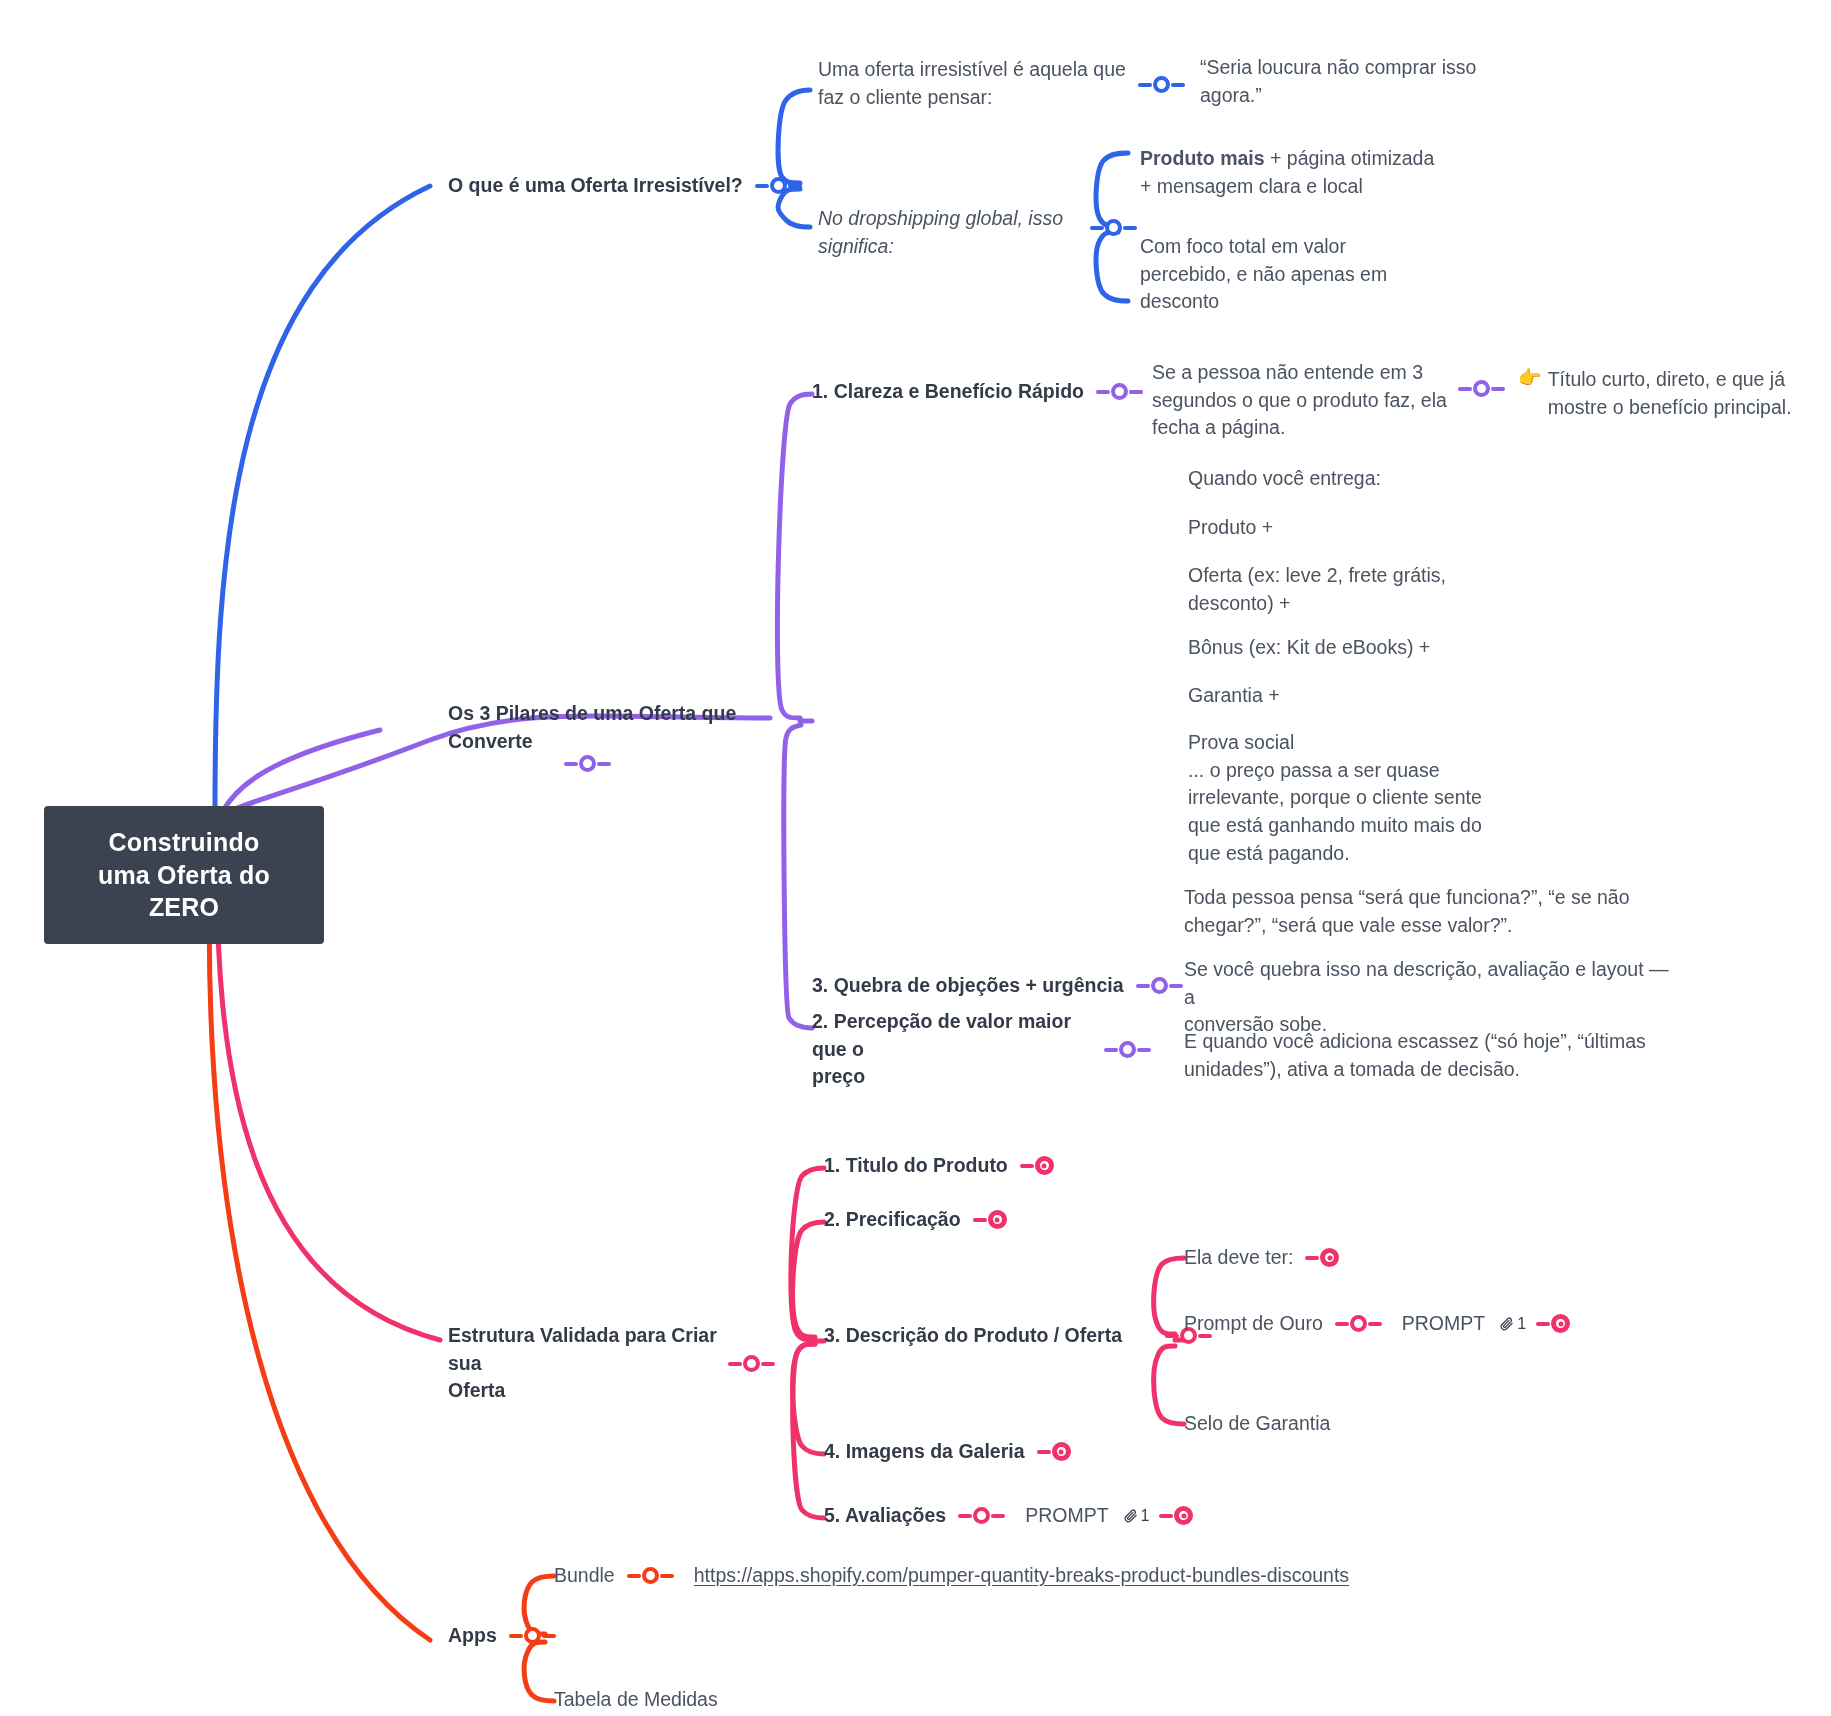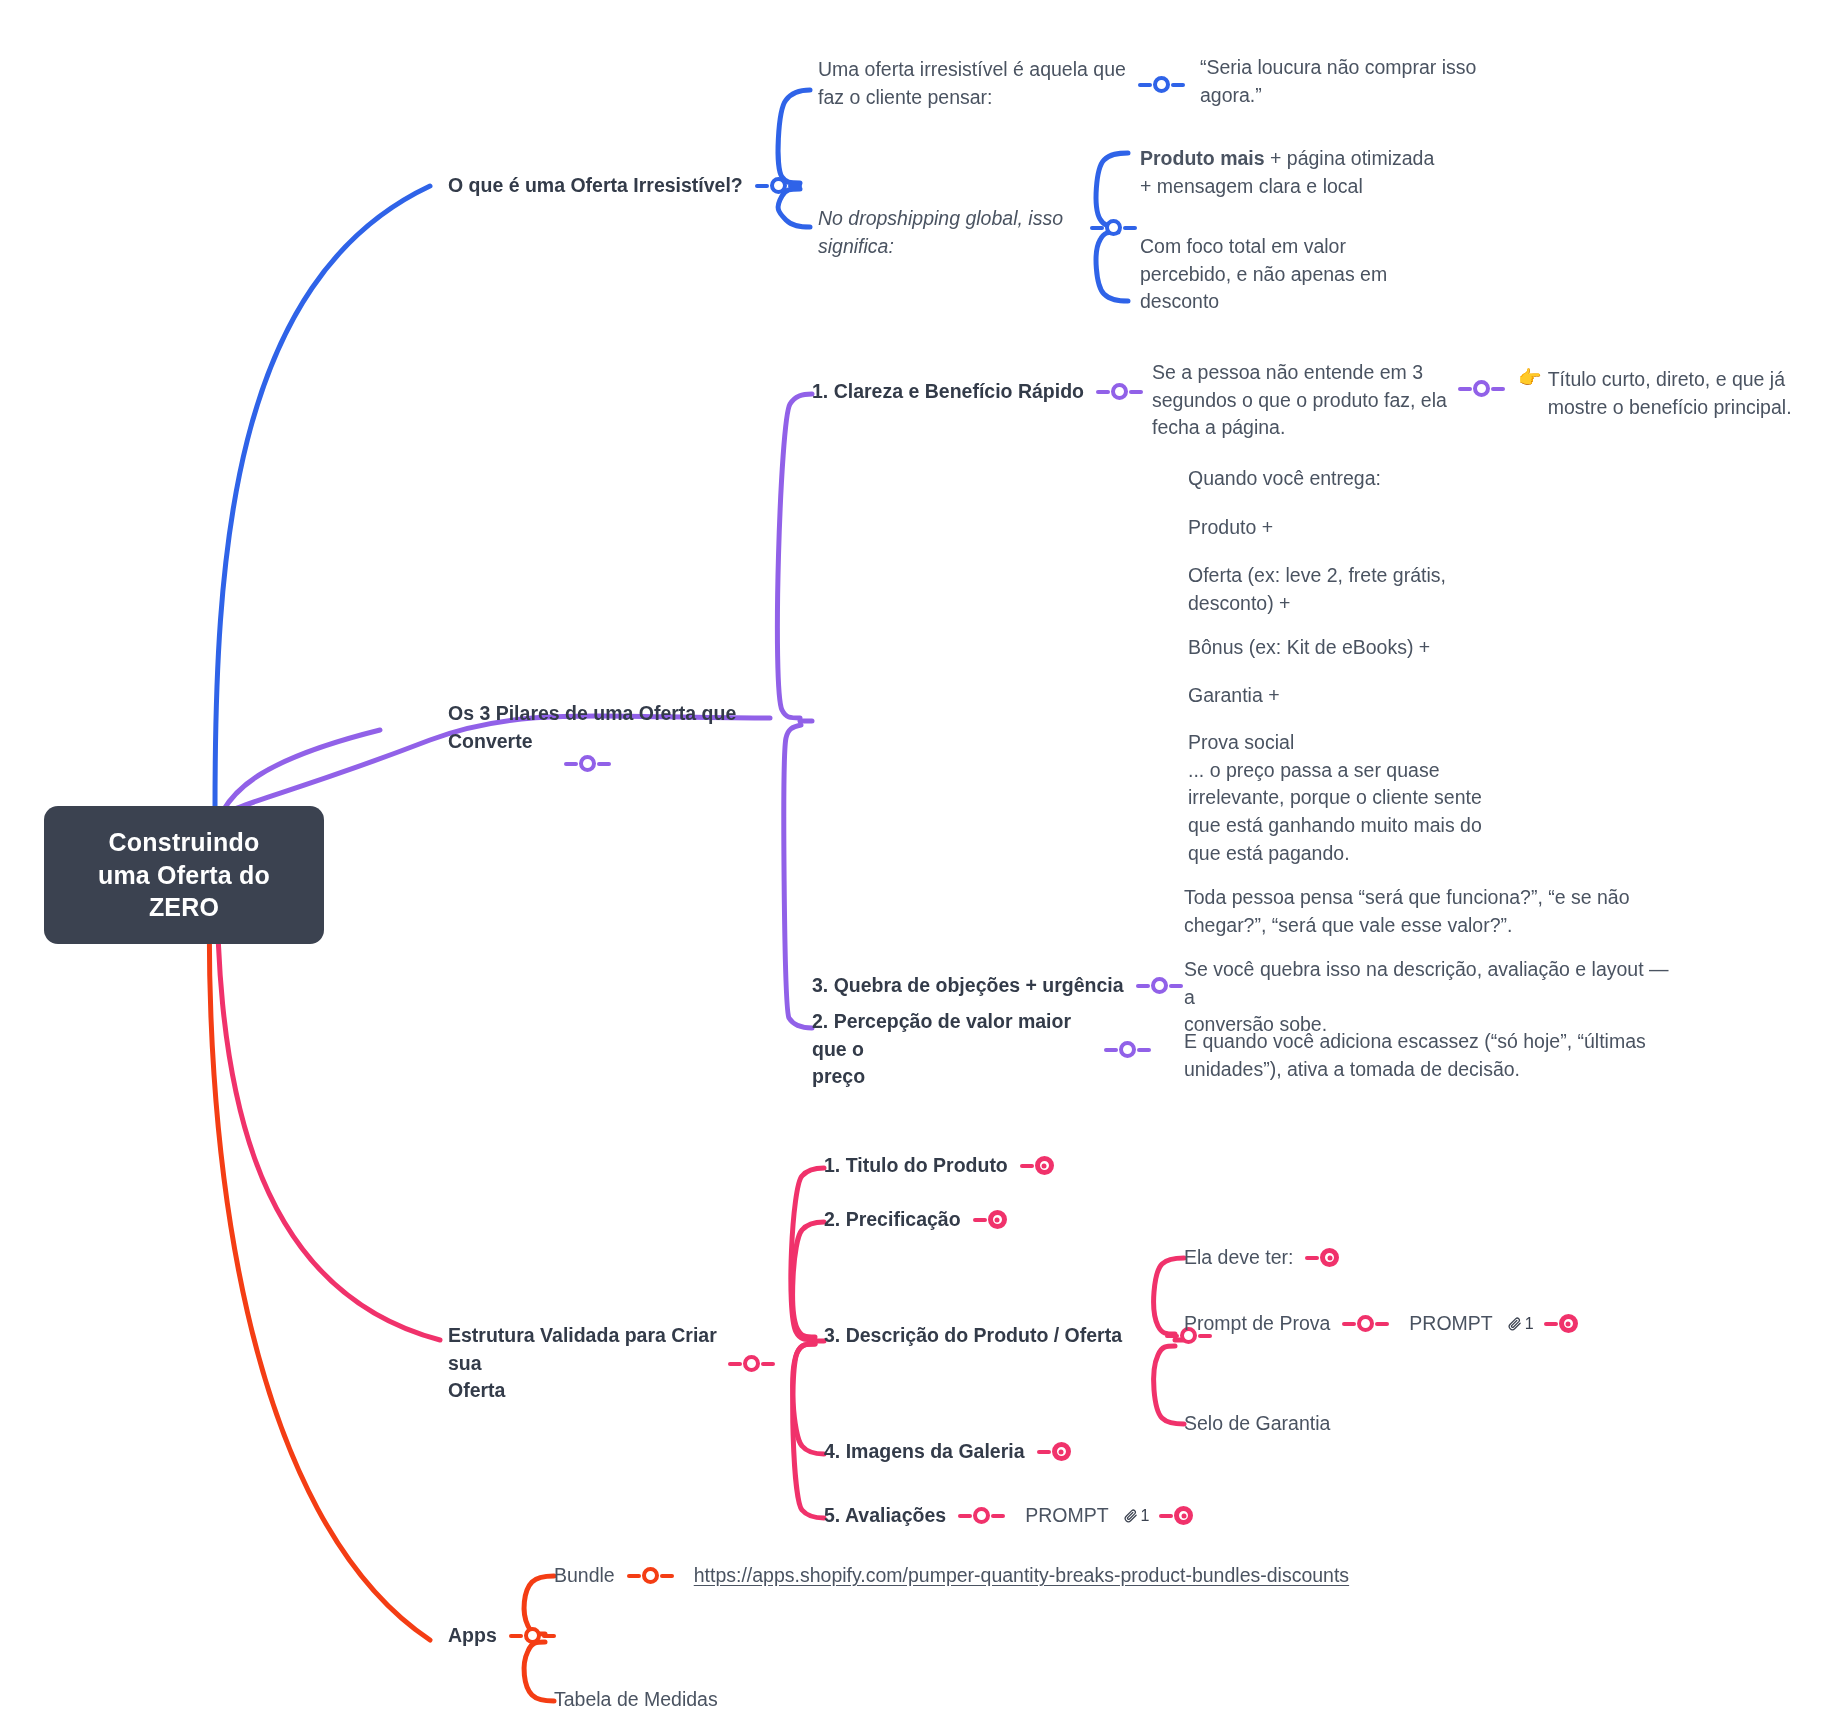--- a/index.html
+++ b/index.html
@@ -27,21 +27,21 @@
     pointer-events: none;
   }
   .node {
     position: absolute;
     box-sizing: border-box;
   }
   
   .root-node {
     background: #3b4250;
     color: #ffffff;
-    border-radius: 14px;
+    border-radius: 4px;
     padding: 20px 44px;
     font-size: 25px;
     font-weight: bold;
     line-height: 1.3;
     text-align: center;
     letter-spacing: .2px;
   }
   
   .label {
     font-size: 19.5px;
@@ -393,21 +393,21 @@
 
   <div class="node row" style="left:1184px; top:1244px;">
     <span class="label plain">Ela deve ter:</span>
     <span class="bullet c-pink gap-l">
       <span class="stem"></span>
         <span class="dot"></span>
     </span>
   </div>
 
   <div class="node row" style="left:1184px; top:1310px;">
-    <span class="label plain">Prompt de Prova</span>
+    <span class="label plain">Prompt de Ouro</span>
     <span class="bullet c-pink gap-l gap-r">
       <span class="stem"></span>
         <span class="ring"></span>
         <span class="stem"></span>
     </span>
     <span class="label plain" style="margin-left:8px;">PROMPT</span>
     <span class="attach">
       <svg class="clip" viewBox="0 0 24 24" fill="none" stroke="#3b4250" stroke-width="2" stroke-linecap="round" stroke-linejoin="round">
         <path d="M21 11.5l-8.8 8.8a5 5 0 0 1-7.1-7.1l9-9a3.4 3.4 0 0 1 4.8 4.8l-8.9 8.9a1.8 1.8 0 0 1-2.5-2.5l8.2-8.2"></path>
       </svg>

